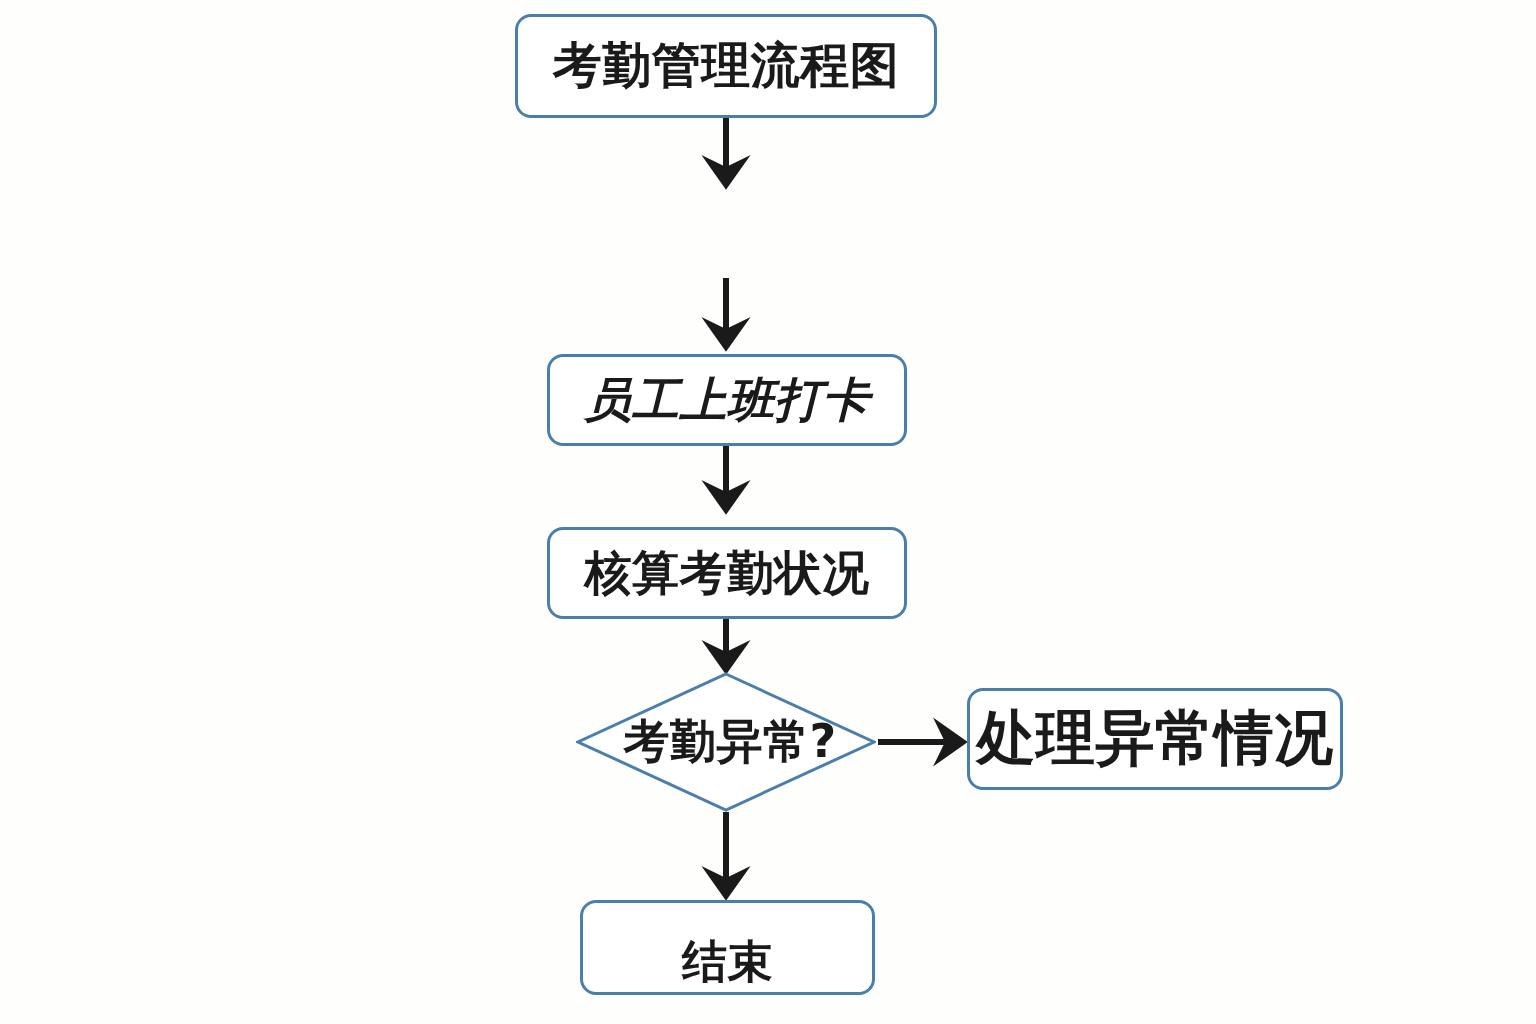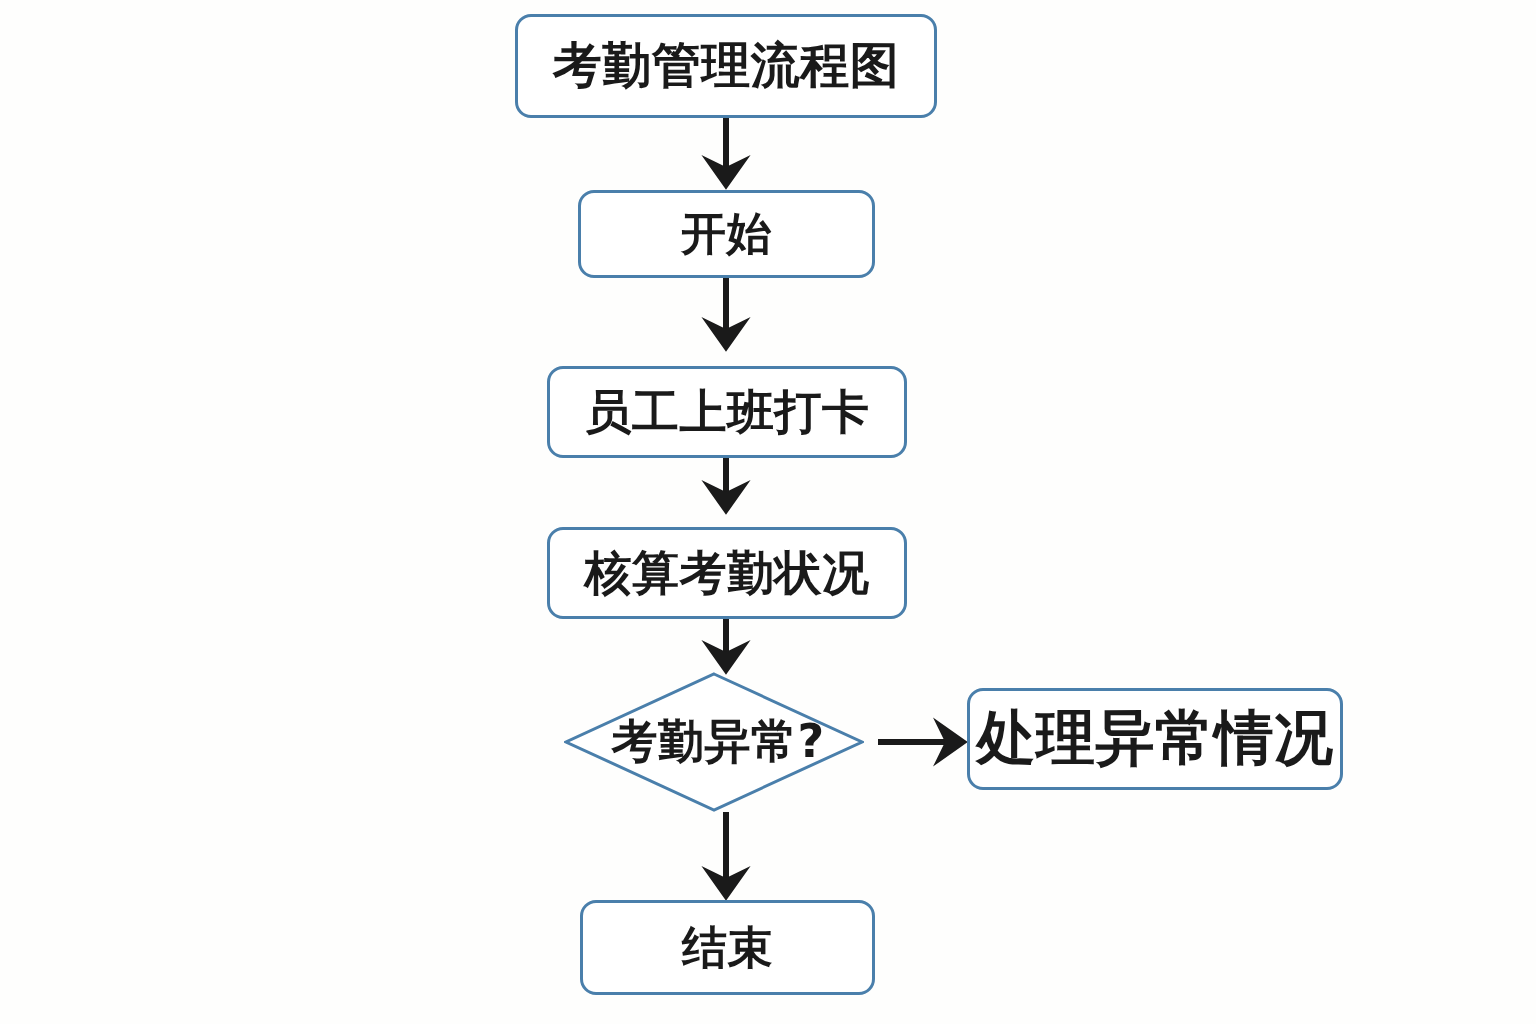--- a/index.html
+++ b/index.html
@@ -52,24 +52,25 @@
   }
   .node-start {
     left: 578px;
     top: 190px;
     width: 297px;
     height: 88px;
     font-size: 45px;
   }
   .node-punch {
     left: 547px;
-    top: 366px;
+    top: 354px;
     width: 360px;
     height: 92px;
     font-size: 47px;
+    font-style: italic;
   }
   .node-calc {
     left: 547px;
     top: 515px;
     width: 360px;
     height: 92px;
     font-size: 47px;
     margin-top: 12px;
   }
   .node-handle {
@@ -78,24 +79,25 @@
     width: 376px;
     height: 102px;
     font-size: 59px;
   }
   .node-end {
     left: 580px;
     top: 900px;
     width: 295px;
     height: 95px;
     font-size: 45px;
+    align-items: flex-end;
   }
   
   .node-decision {
-    left: 564px;
+    left: 576px;
     top: 672px;
     width: 300px;
     height: 140px;
     background: transparent;
   }
   .node-decision .diamond-shape {
     position: absolute;
     left: 0;
     top: 0;
     width: 300px;
@@ -134,23 +136,20 @@
 
     <line x1="878" y1="742" x2="963" y2="742" stroke="#1a1a1a" stroke-width="6" marker-end="url(#arrowhead)"></line>
 
     <line x1="726" y1="812" x2="726" y2="896" stroke="#1a1a1a" stroke-width="6" marker-end="url(#arrowhead)"></line>
   </svg>
 
   <div class="node process node-title">
     <span>考勤管理流程图</span>
   </div>
 
-  <div class="node process node-start">
-    <span>开始</span>
-  </div>
 
   <div class="node process node-punch">
     <span>员工上班打卡</span>
   </div>
 
   <div class="node process node-calc">
     <span>核算考勤状况</span>
   </div>
 
   <div class="node node-decision">

